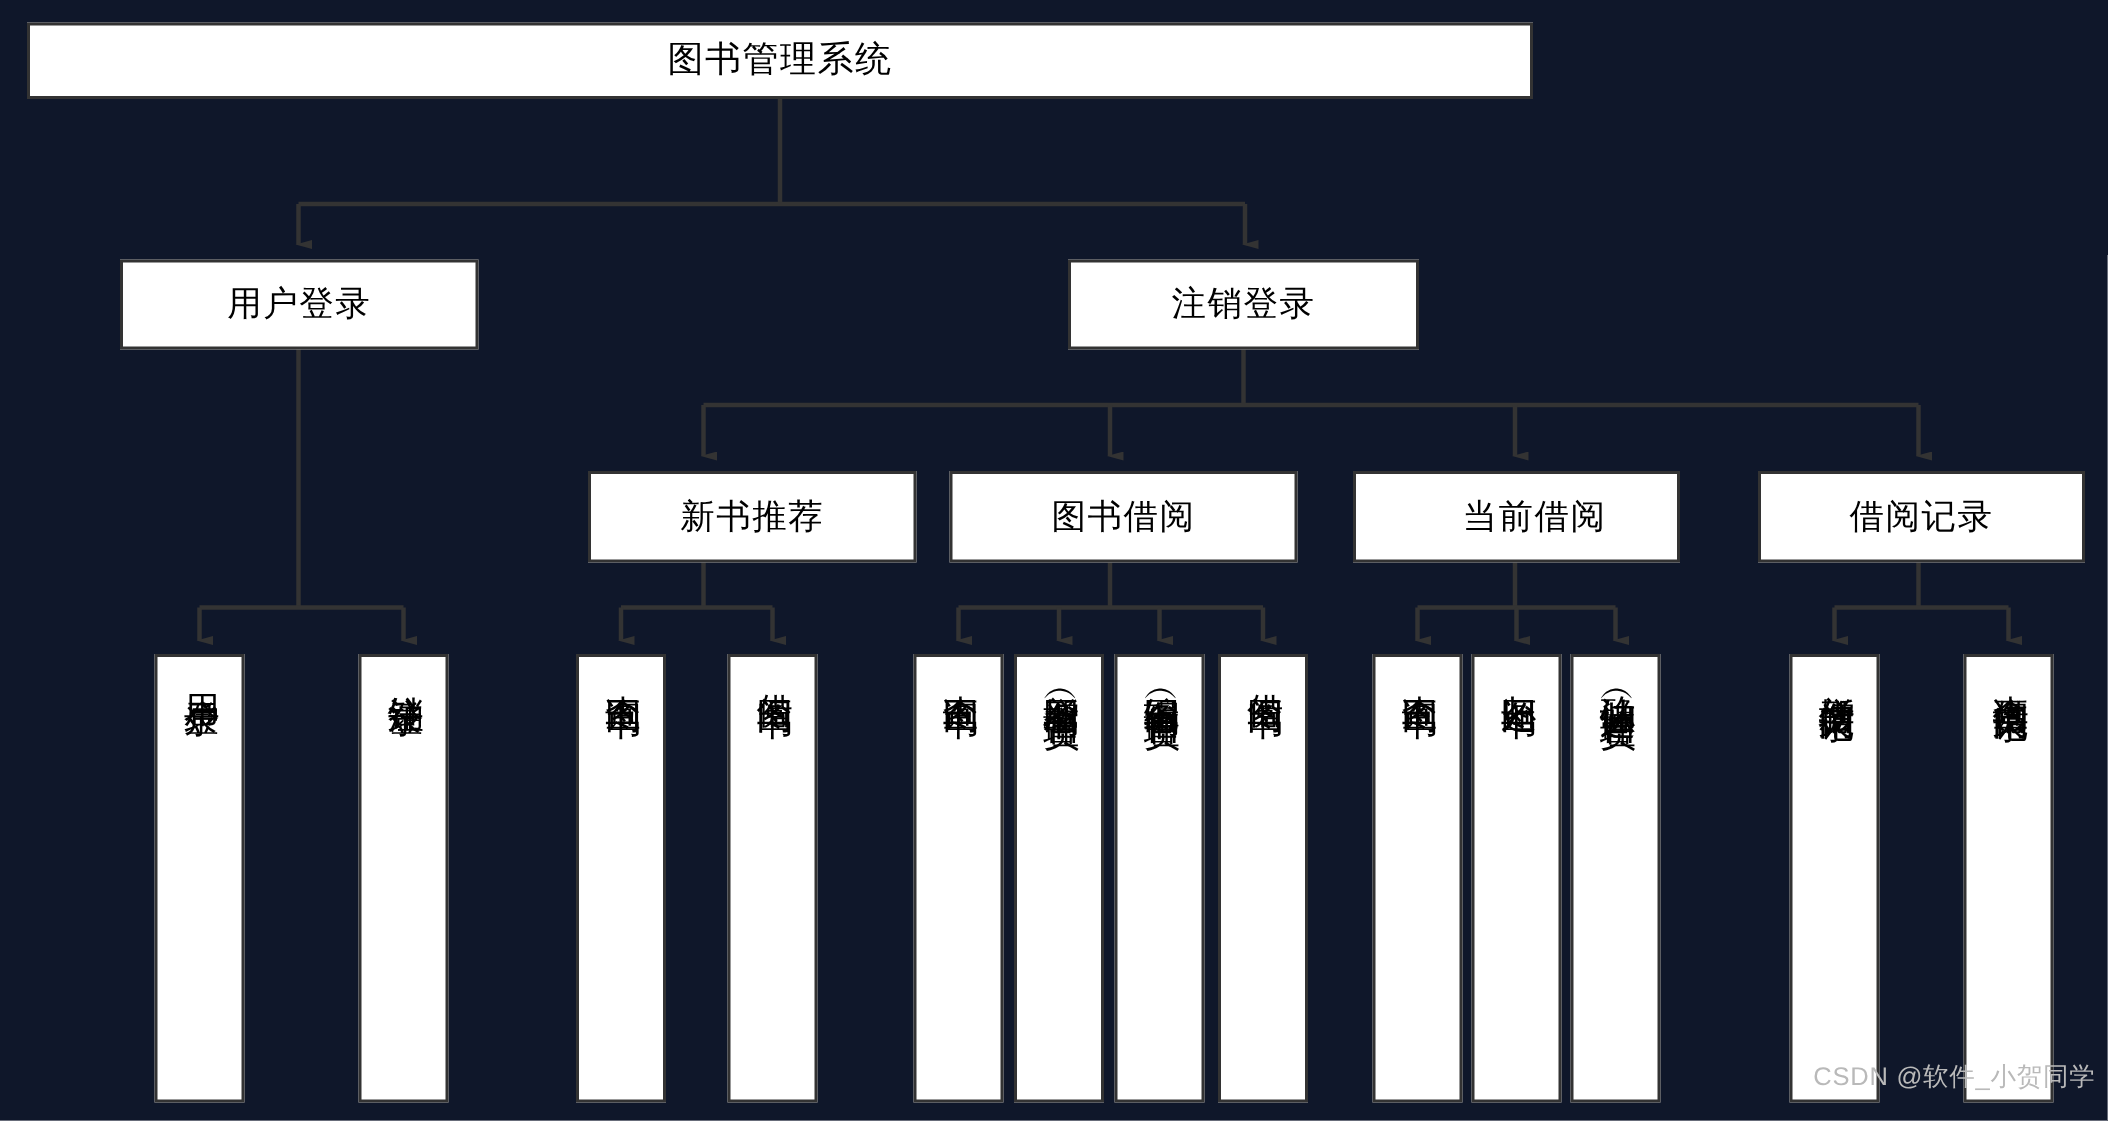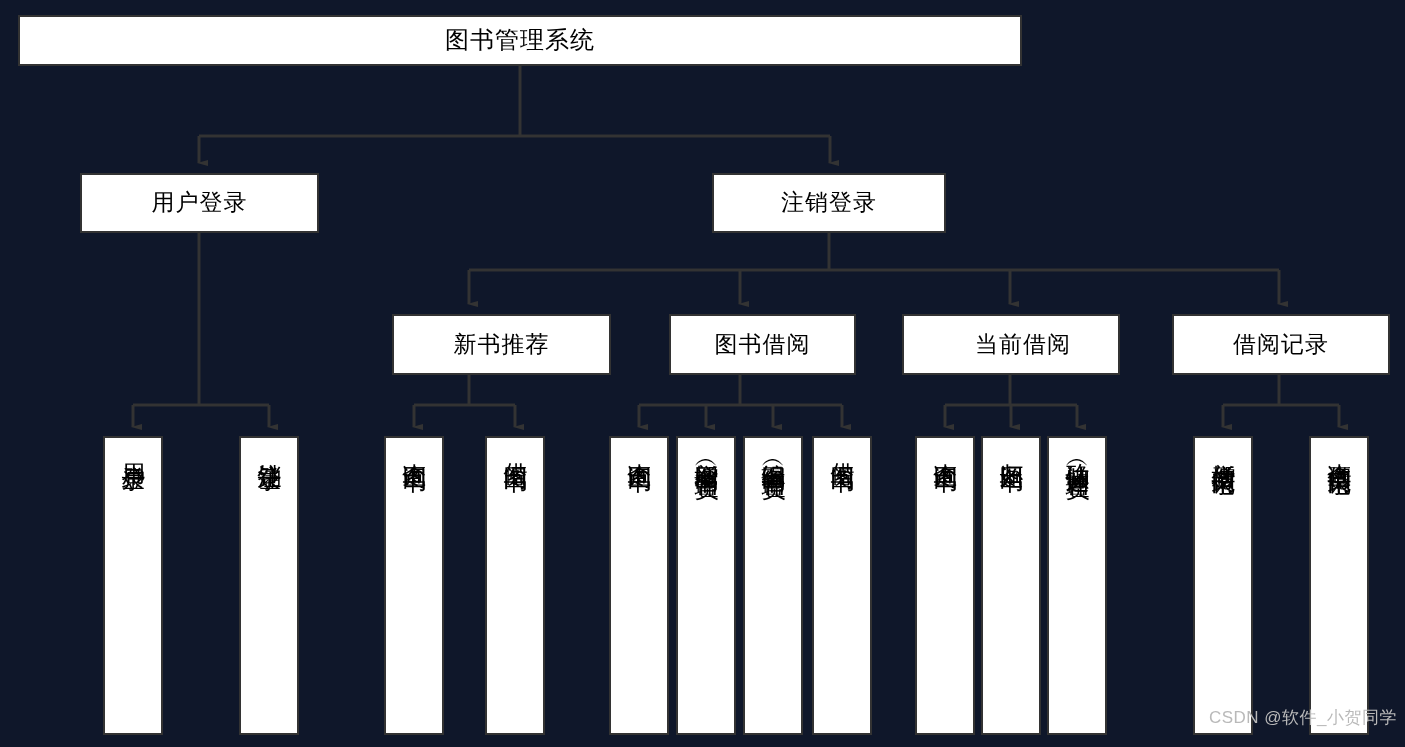--- a/index.html
+++ b/index.html
@@ -131,21 +131,21 @@
   <div class="node h" style="left:80px;top:173px;width:239px;height:60px;">
     <span class="lbl">用户登录</span>
   </div>
   <div class="node h" style="left:712px;top:173px;width:234px;height:60px;">
     <span class="lbl">注销登录</span>
   </div>
 
   <div class="node h" style="left:360px;top:314px;width:219px;height:61px;margin-left:32px;">
     <span class="lbl">新书推荐</span>
   </div>
-  <div class="node h" style="left:669px;top:314px;width:187px;height:61px;">
+  <div class="node h" style="left:633px;top:314px;width:232px;height:61px;">
     <span class="lbl">图书借阅</span>
   </div>
   <div class="node h" style="left:902px;top:314px;width:218px;height:61px;padding-left:24px;">
     <span class="lbl">当前借阅</span>
   </div>
   <div class="node h" style="left:1172px;top:314px;width:218px;height:61px;">
     <span class="lbl">借阅记录</span>
   </div>
 
   <div class="node v" style="left:103px;top:436px;width:60px;height:299px;">

